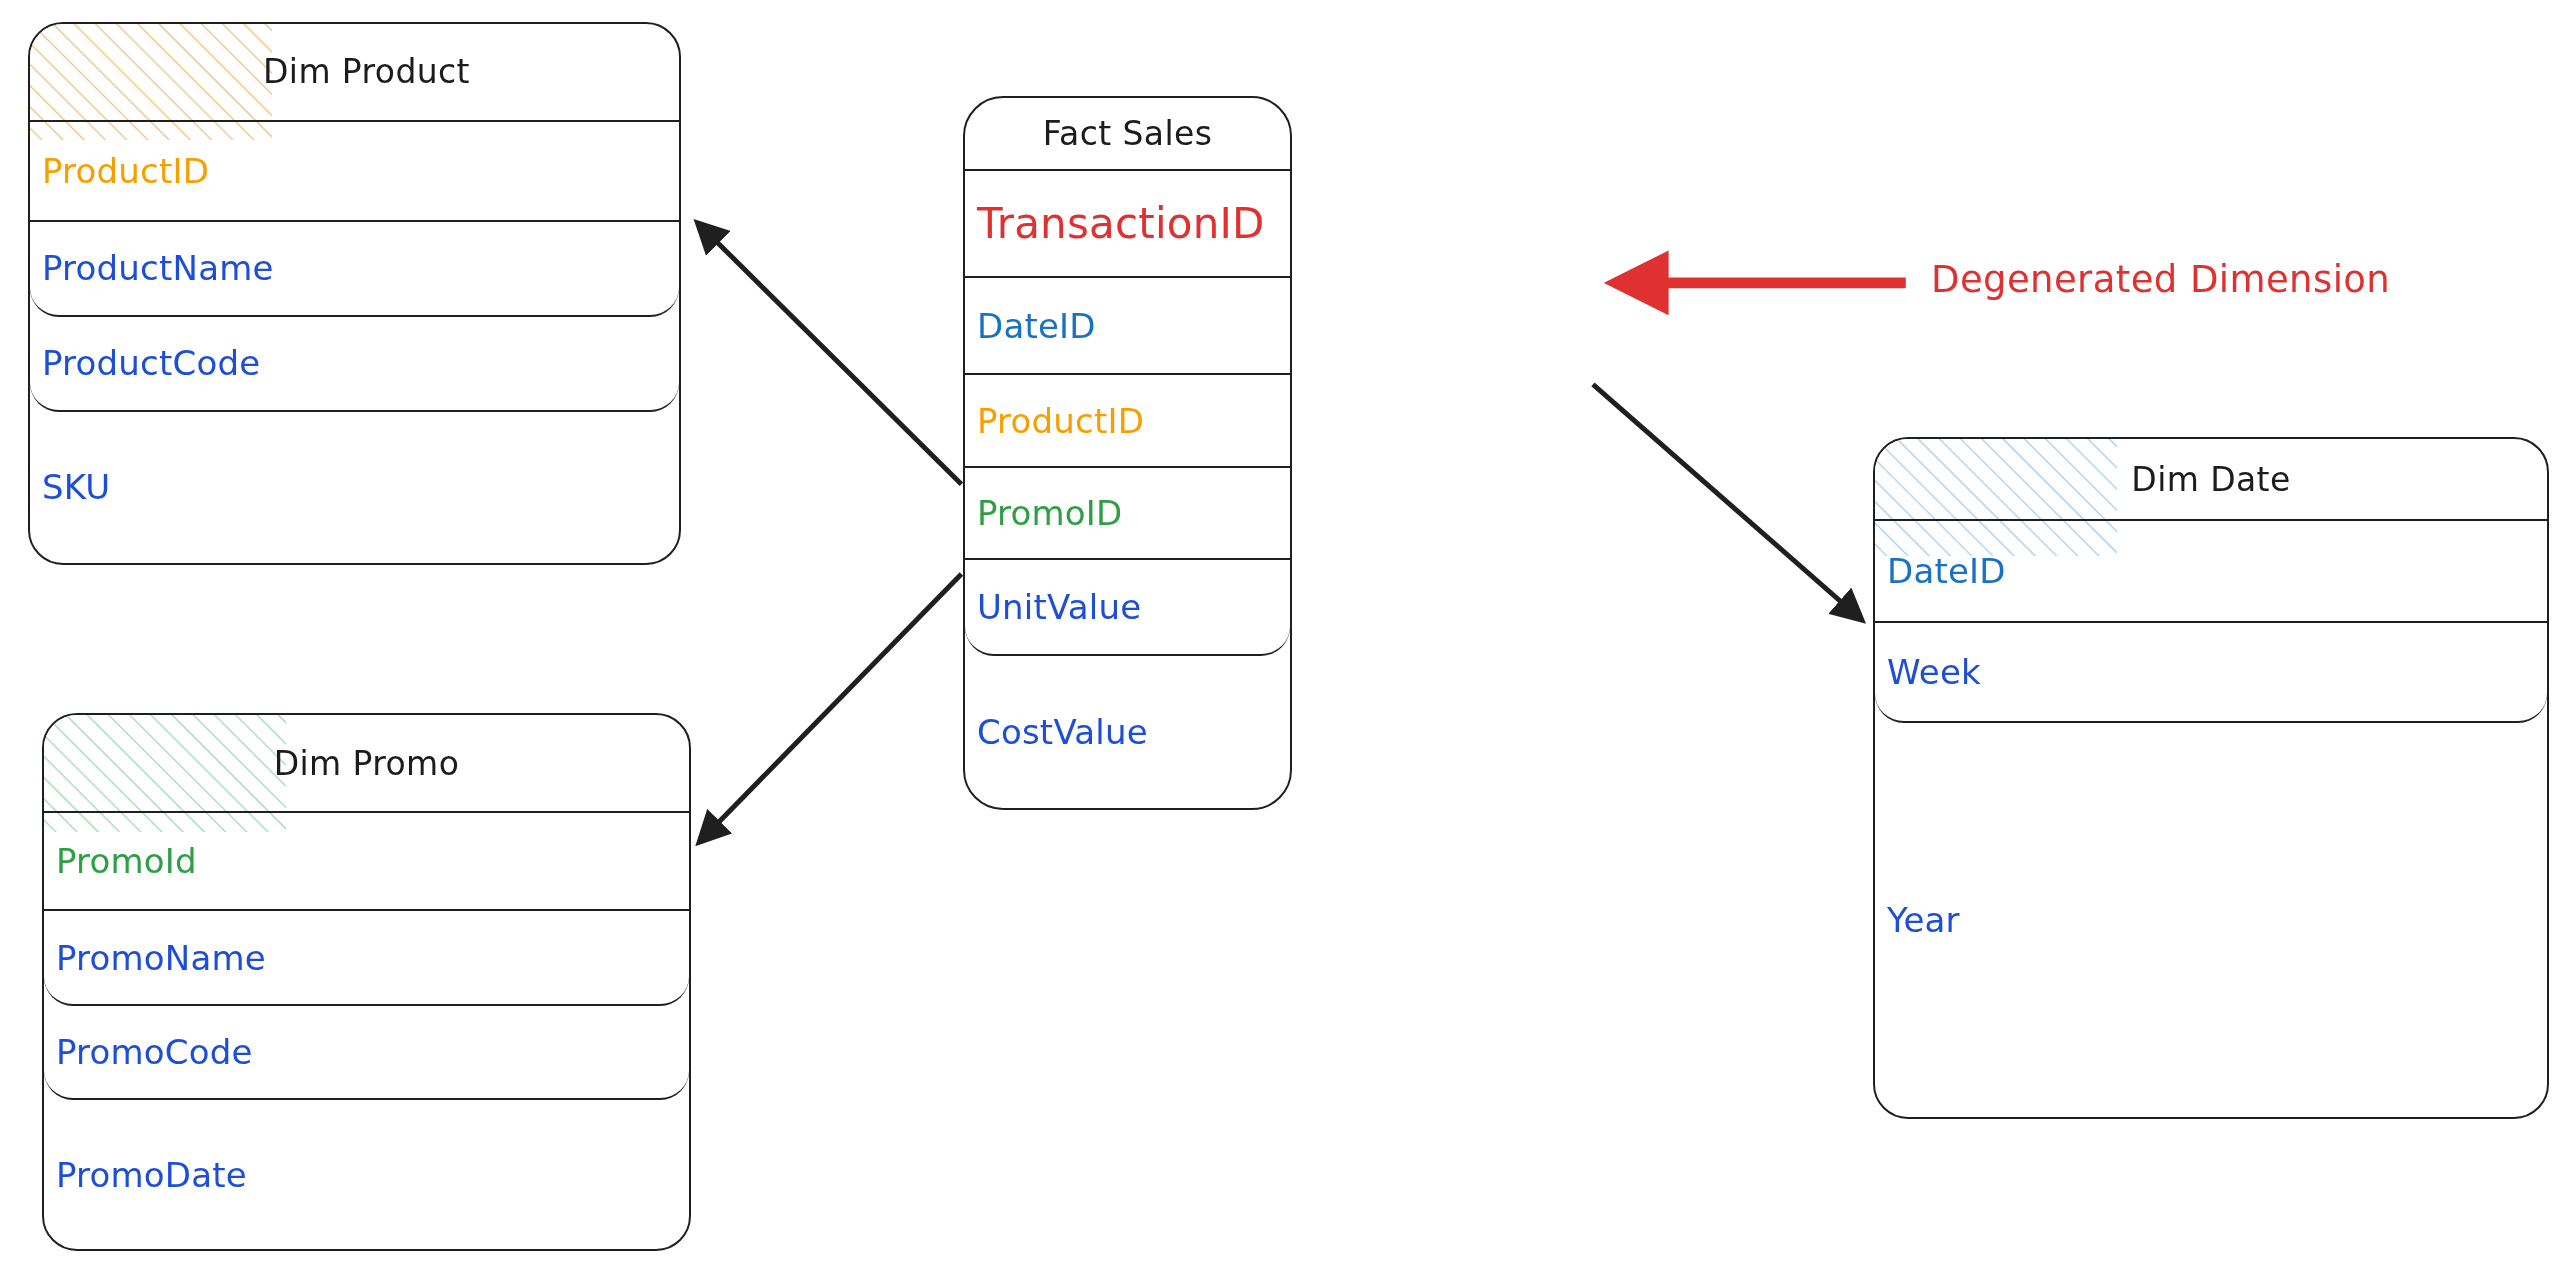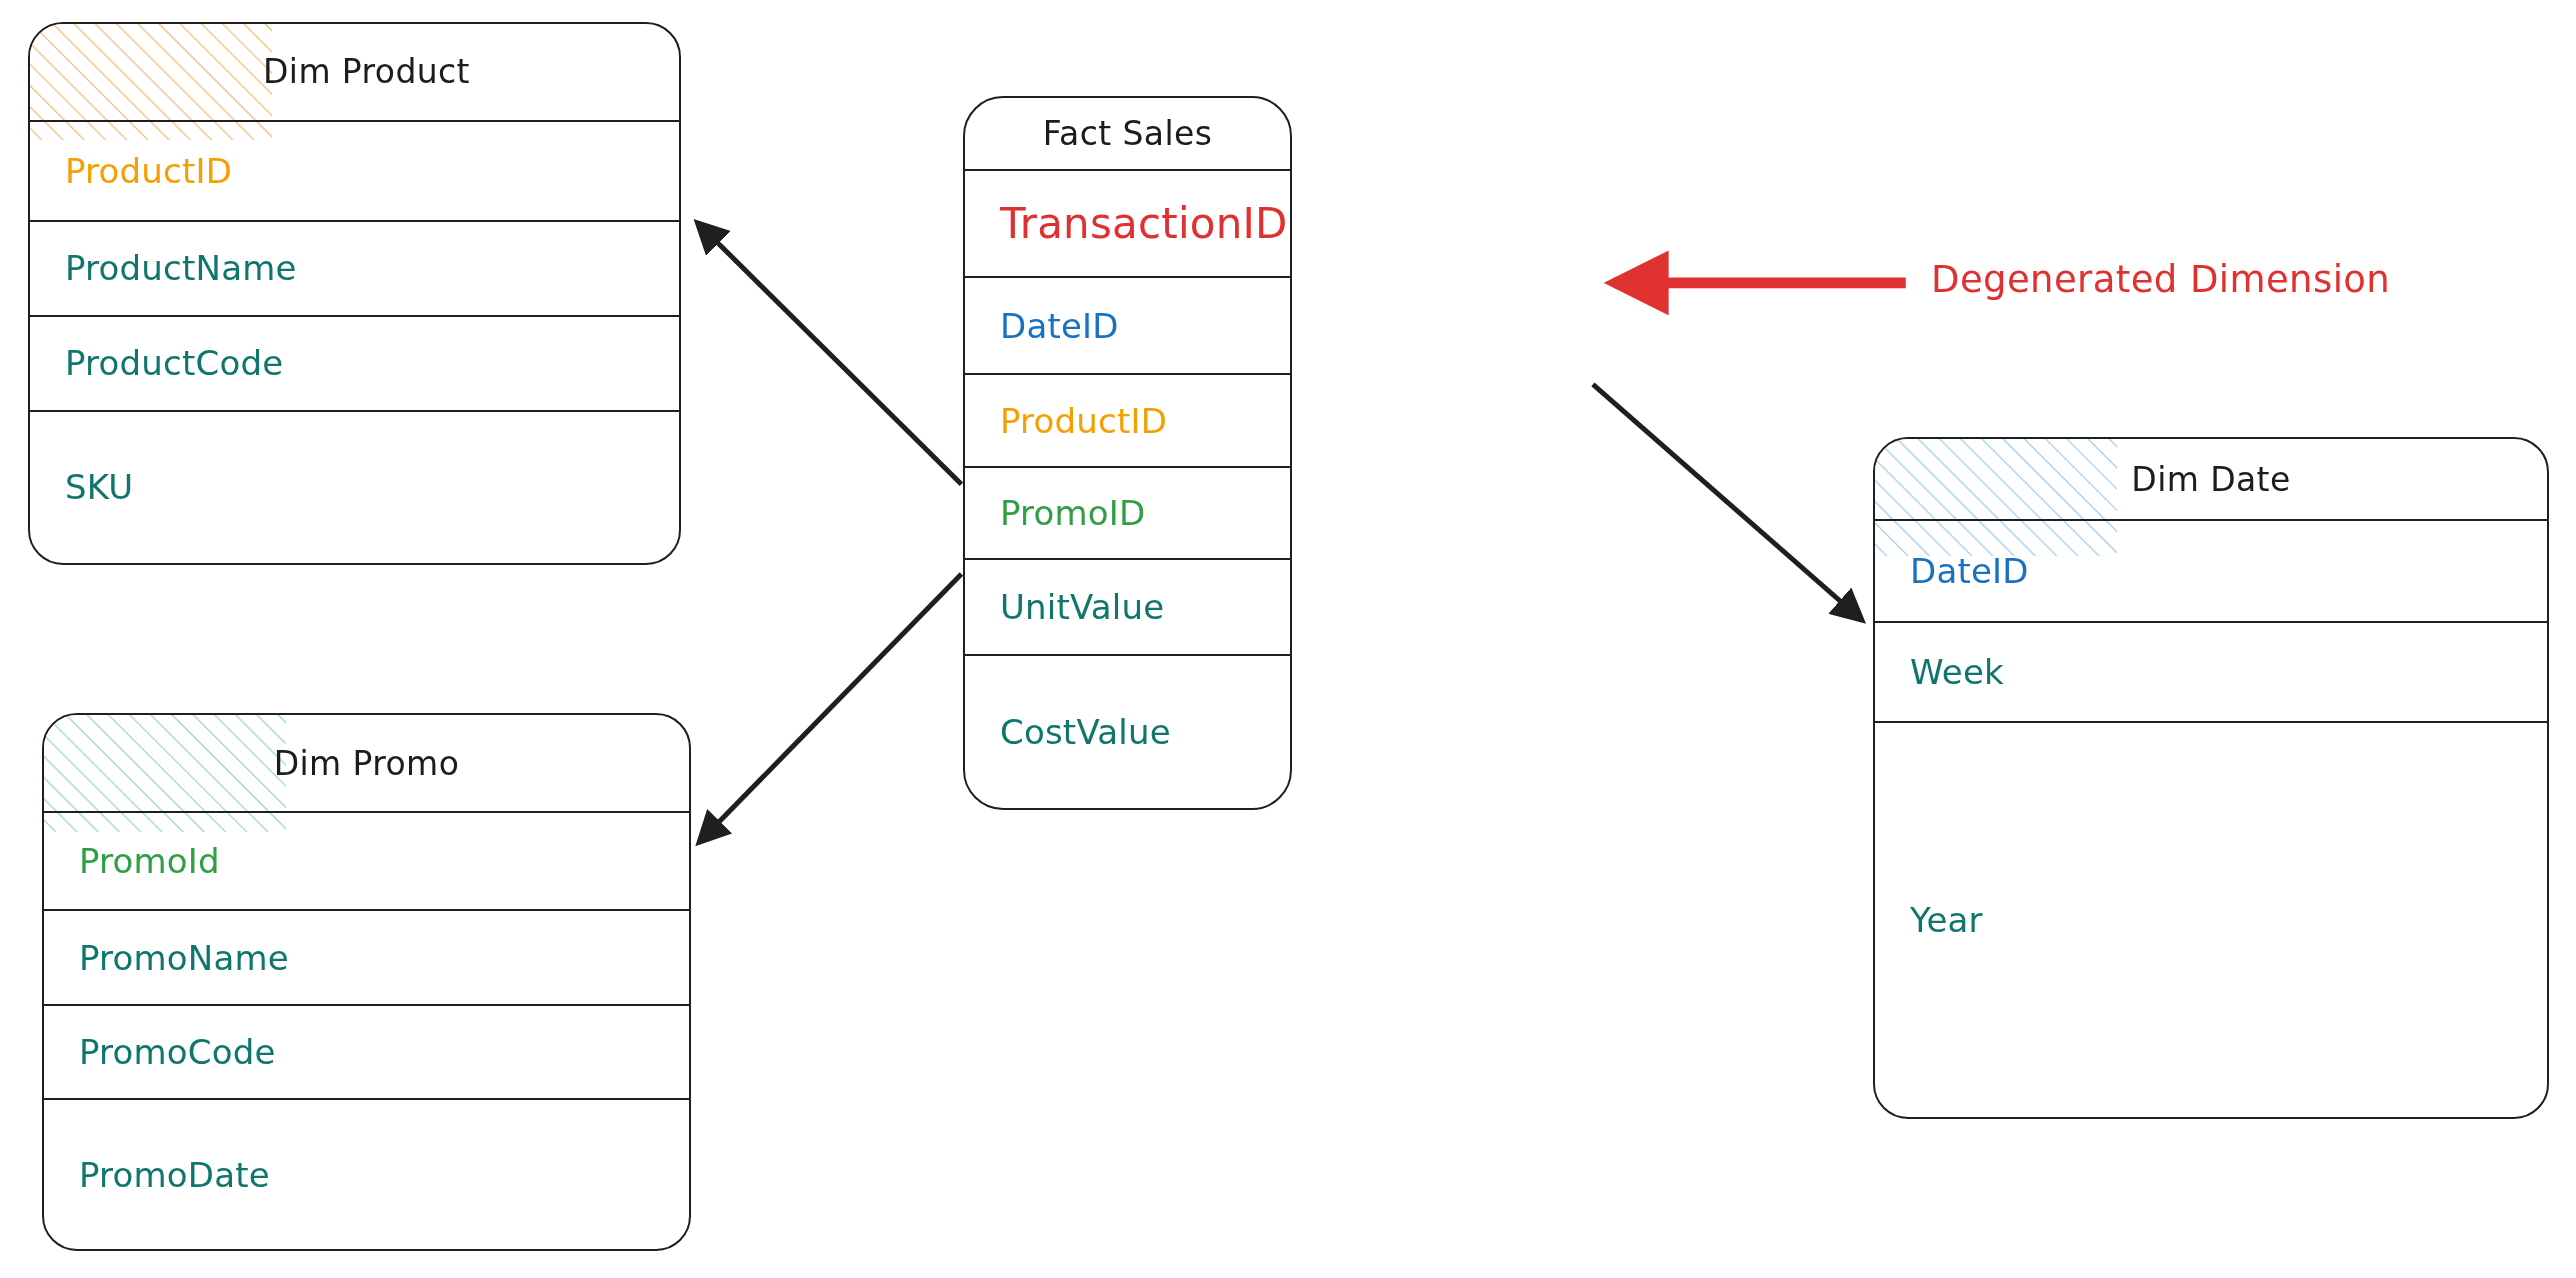--- a/index.html
+++ b/index.html
@@ -55,36 +55,36 @@
     color: #1c1c1c;
     font-family: "DejaVu Sans", sans-serif;
     font-size: 33px;
     letter-spacing: 0.4px;
     border-bottom: 2.9px solid #1f1f1f;
     box-sizing: border-box;
   }
   .ent-row {
     display: flex;
     align-items: center;
-    padding-left: 35px;
+    padding-left: 12px;
     box-sizing: border-box;
     color: #1c1c1c;
     font-family: "DejaVu Sans", sans-serif;
     font-size: 34px;
     letter-spacing: 0.2px;
     border-bottom: 2.9px solid #1f1f1f;
   }
   .ent-row.last { border-bottom: none; }
 
   
   .k-red    { color: #e03131; }
   .k-blue   { color: #1971c2; }
   .k-orange { color: #f59f00; }
   .k-green  { color: #2f9e44; }
-  .k-black  { color: #0f766e; }
+  .k-black  { color: #1d4ed8; border-radius: 29px; }
 
   
   .annotation {
     position: absolute;
     color: #e03131;
     font-family: "DejaVu Sans", sans-serif;
     font-size: 37px;
     white-space: nowrap;
     letter-spacing: 0.4px;
   }

